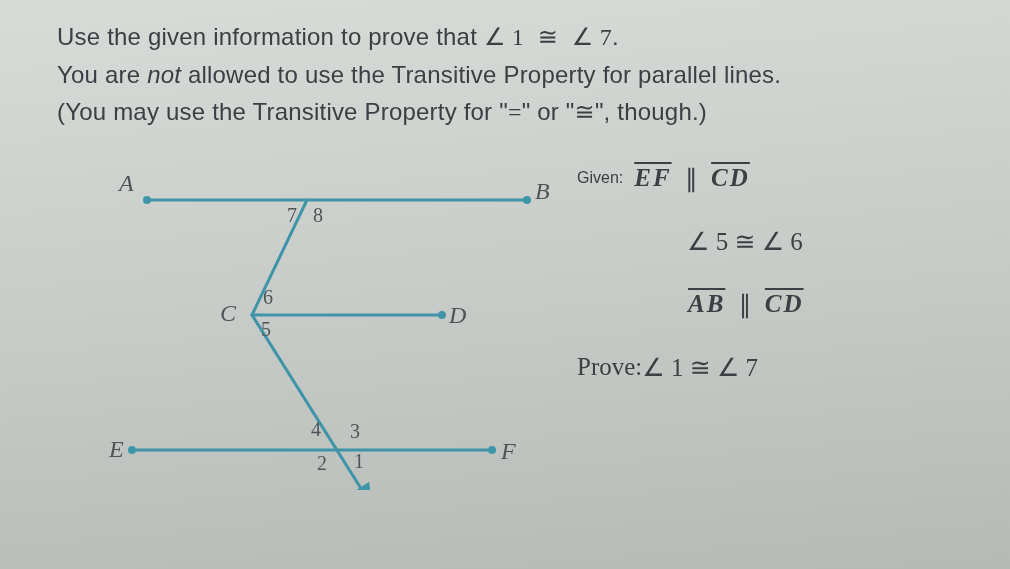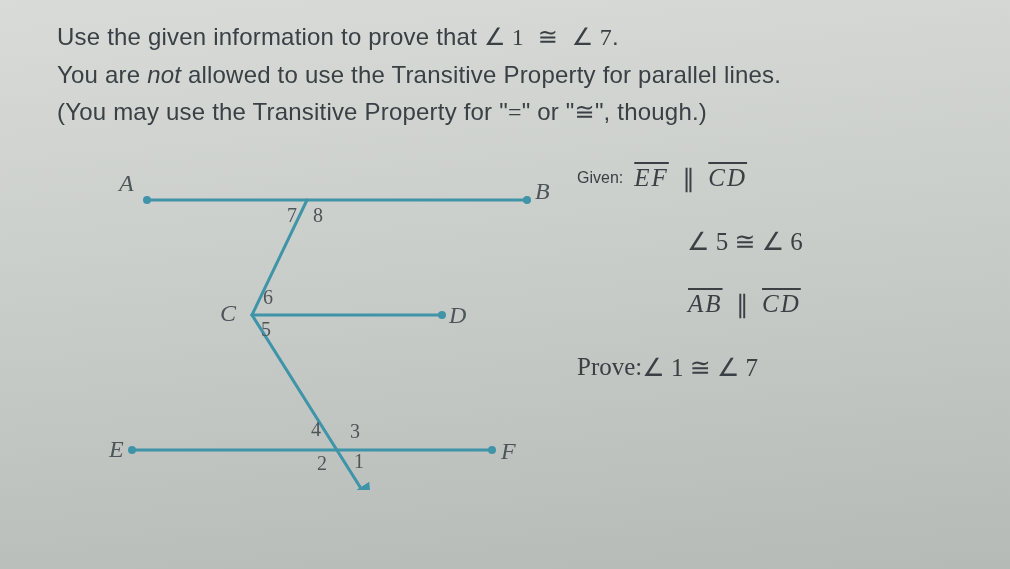--- a/index.html
+++ b/index.html
@@ -30,20 +30,21 @@
   .math {
     font-family: "Cambria Math", "STIXGeneral", "Times New Roman", serif;
     font-style: italic;
   }
   .sym { font-style: normal; }
   .overline {
     text-decoration: overline;
     text-decoration-thickness: 1.5px;
     letter-spacing: 2px;
     padding: 0 1px;
+    font-weight: bold;
   }
   .content-row {
     display: flex;
     margin-top: 28px;
   }
   .diagram-col {
     position: relative;
     width: 520px;
     height: 330px;
     flex: 0 0 520px;

